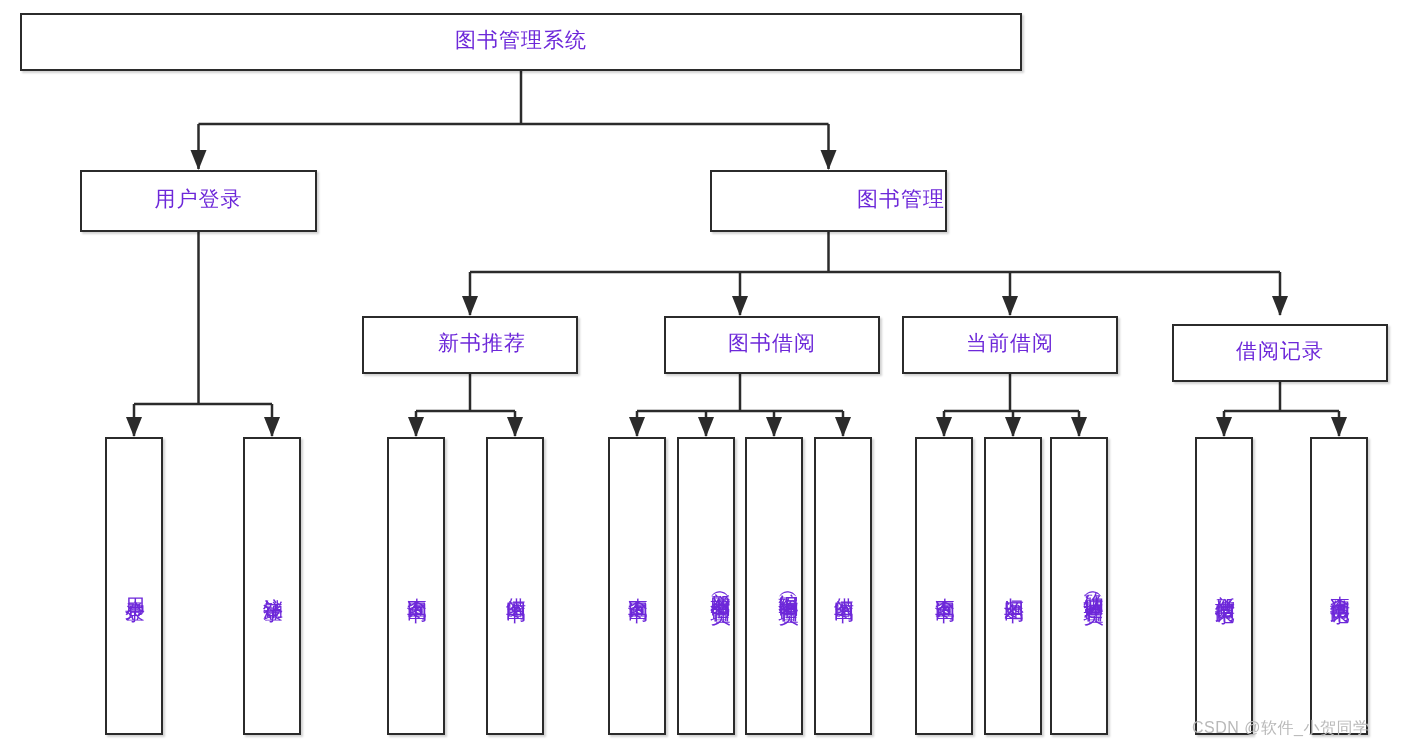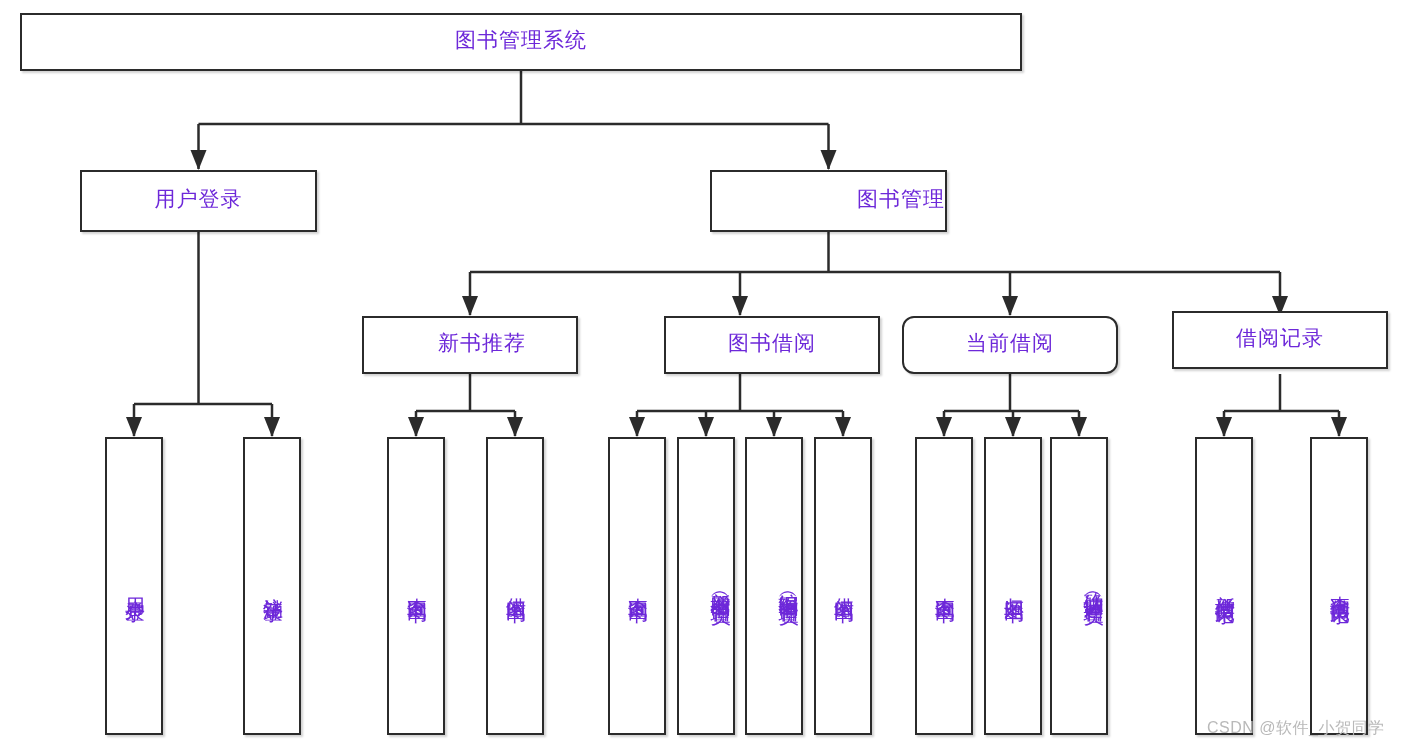--- a/index.html
+++ b/index.html
@@ -133,24 +133,24 @@
       </div>
       <div class="node horiz" style="left: 710px; top: 170px; width: 237px; height: 62px; justify-content: flex-end;">
         <span>图书管理</span>
       </div>
       <div class="node horiz" style="left: 362px; top: 316px; width: 216px; height: 58px; padding-left: 24px;">
         <span>新书推荐</span>
       </div>
       <div class="node horiz" style="left: 644px; top: 316px; width: 216px; height: 58px; margin-left: 20px;">
         <span>图书借阅</span>
       </div>
-      <div class="node horiz" style="left: 902px; top: 316px; width: 216px; height: 58px; border-radius: 12px;">
+      <div class="node horiz" style="left: 902px; top: 316px; width: 216px; height: 58px;">
         <span>当前借阅</span>
       </div>
-      <div class="node horiz" style="left: 1172px; top: 311px; width: 216px; height: 58px;">
+      <div class="node horiz" style="left: 1172px; top: 324px; width: 216px; height: 58px;">
         <span>借阅记录</span>
       </div>
       <div class="node vert midalign" style="left: 105px; top: 437px; width: 58px; height: 298px;">
         <span>用户登录</span>
       </div>
       <div class="node vert midalign" style="left: 243px; top: 437px; width: 58px; height: 298px;">
         <span>注销登录</span>
       </div>
       <div class="node vert midalign" style="left: 387px; top: 437px; width: 58px; height: 298px;">
         <span>查询图书</span>
@@ -179,14 +179,14 @@
       <div class="node vert topalign" style="left: 1050px; top: 437px; width: 58px; height: 298px;">
         <span>确认归还（管理员）</span>
       </div>
       <div class="node vert midalign" style="left: 1195px; top: 437px; width: 58px; height: 298px;">
         <span>新增借阅记录</span>
       </div>
       <div class="node vert midalign" style="left: 1310px; top: 437px; width: 58px; height: 298px;">
         <span>查询借阅记录</span>
       </div>
     </div>
-  <div class="watermark" style="left: 1192px; top: 718px; color: rgb(185, 185, 185); margin-left: 15px;">CSDN @软件_小贺同学</div>
+  <div class="watermark" style="left: 1192px; top: 718px; color: rgb(185, 185, 185);">CSDN @软件_小贺同学</div>
 </div>
 
 </body></html>

